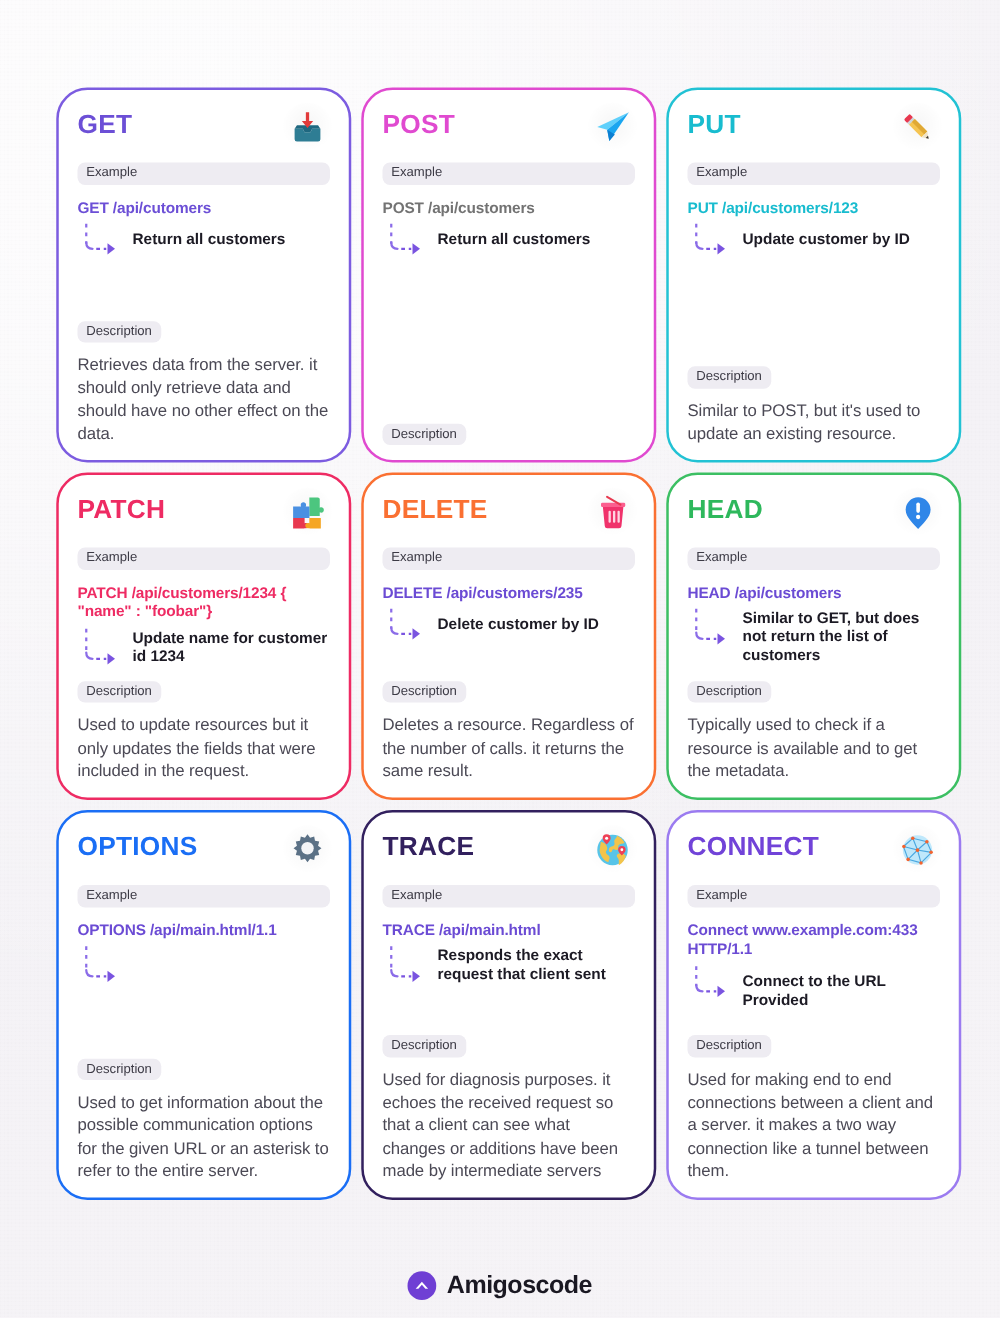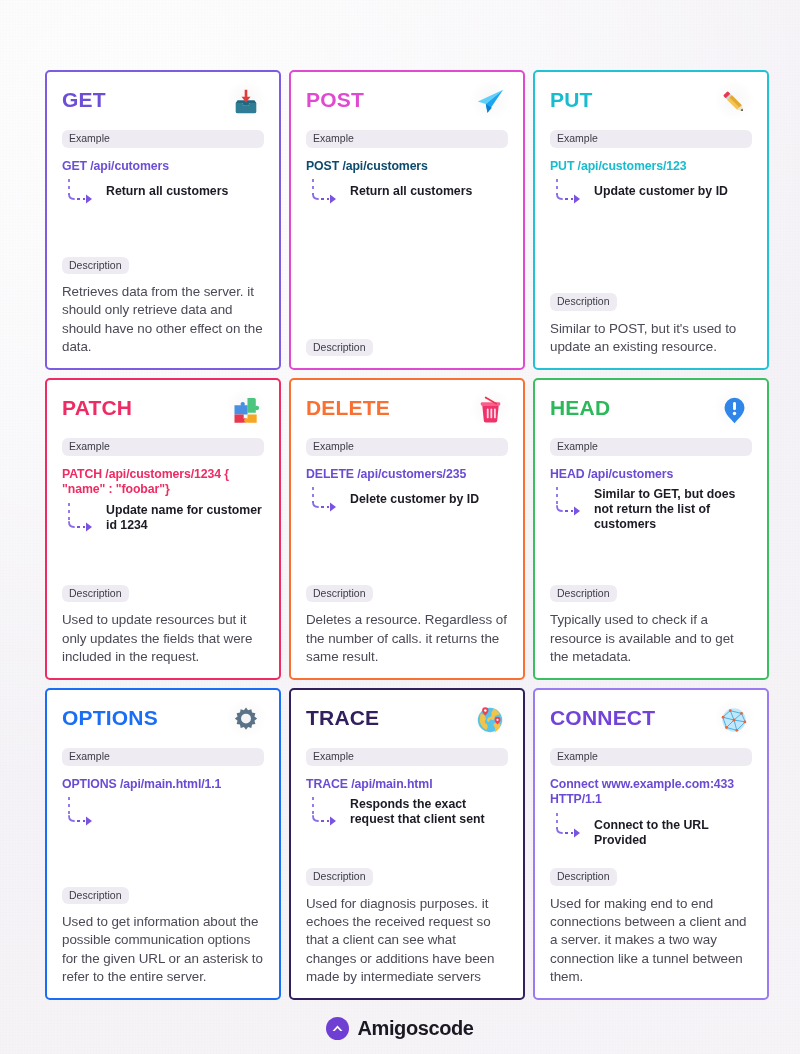--- a/index.html
+++ b/index.html
@@ -79,28 +79,28 @@
     width: 722px;
     display: grid;
     grid-template-columns: 236px 236px 236px;
     column-gap: 8px;
     row-gap: 8px;
     z-index: 2;
   }
 
   .card {
     position: relative;
-    border-radius: 5px;
+    border-radius: 25px;
     background: #ffffff;
     border: 2.5px solid #999;
     padding: 14px 15px 12px 15px;
     overflow: hidden;
   }
   .card.r1 { height: 300px; }
-  .card.r2 { height: 302px; }
+  .card.r2 { height: 262px; }
   .card.r3 { height: 312px; }
 
   .card-head {
     display: flex;
     align-items: flex-start;
     justify-content: space-between;
     height: 40px;
   }
   .method-name {
     font-size: 21px;
@@ -238,21 +238,21 @@
       <span class="icon-bubble">
             <svg width="32" height="30" viewBox="0 0 34 32">
         <path d="M31 3 4 15.5l8.5 2.5z" fill="#5fd0fb"></path>
         <path d="M31 3 12.5 18l1.8 9.5z" fill="#1aa6f0"></path>
         <path d="M12.5 18 14.3 27.5 19 22z" fill="#0d7fd1"></path>
       </svg>
           </span>
     </div>
     <div class="card-body">
       <span class="tag">Example</span>
-      <div class="example-line" style="color:#0c4a6e">POST /api/customers</div>
+      <div class="example-line" style="color:#737373">POST /api/customers</div>
       <div class="connector">
         <span class="elbow"><svg width="40" height="30" viewBox="0 0 40 30">
     <path d="M7 2 L7 18" stroke="#8b6ce8" stroke-width="1.8" stroke-dasharray="3 4" fill="none"></path>
     <path d="M7 17 Q7 22 12 22" stroke="#8b6ce8" stroke-width="1.8" fill="none" stroke-linecap="round"></path>
     <path d="M15 22 L23 22" stroke="#7a54e0" stroke-width="1.8" stroke-dasharray="3 3" fill="none"></path>
     <path d="M24 17.5 L30 22 L24 26.5 Z" fill="#7a54e0"></path>
   </svg></span>
         <span class="note">Return all customers</span>
       </div>
       <div class="desc-block">

